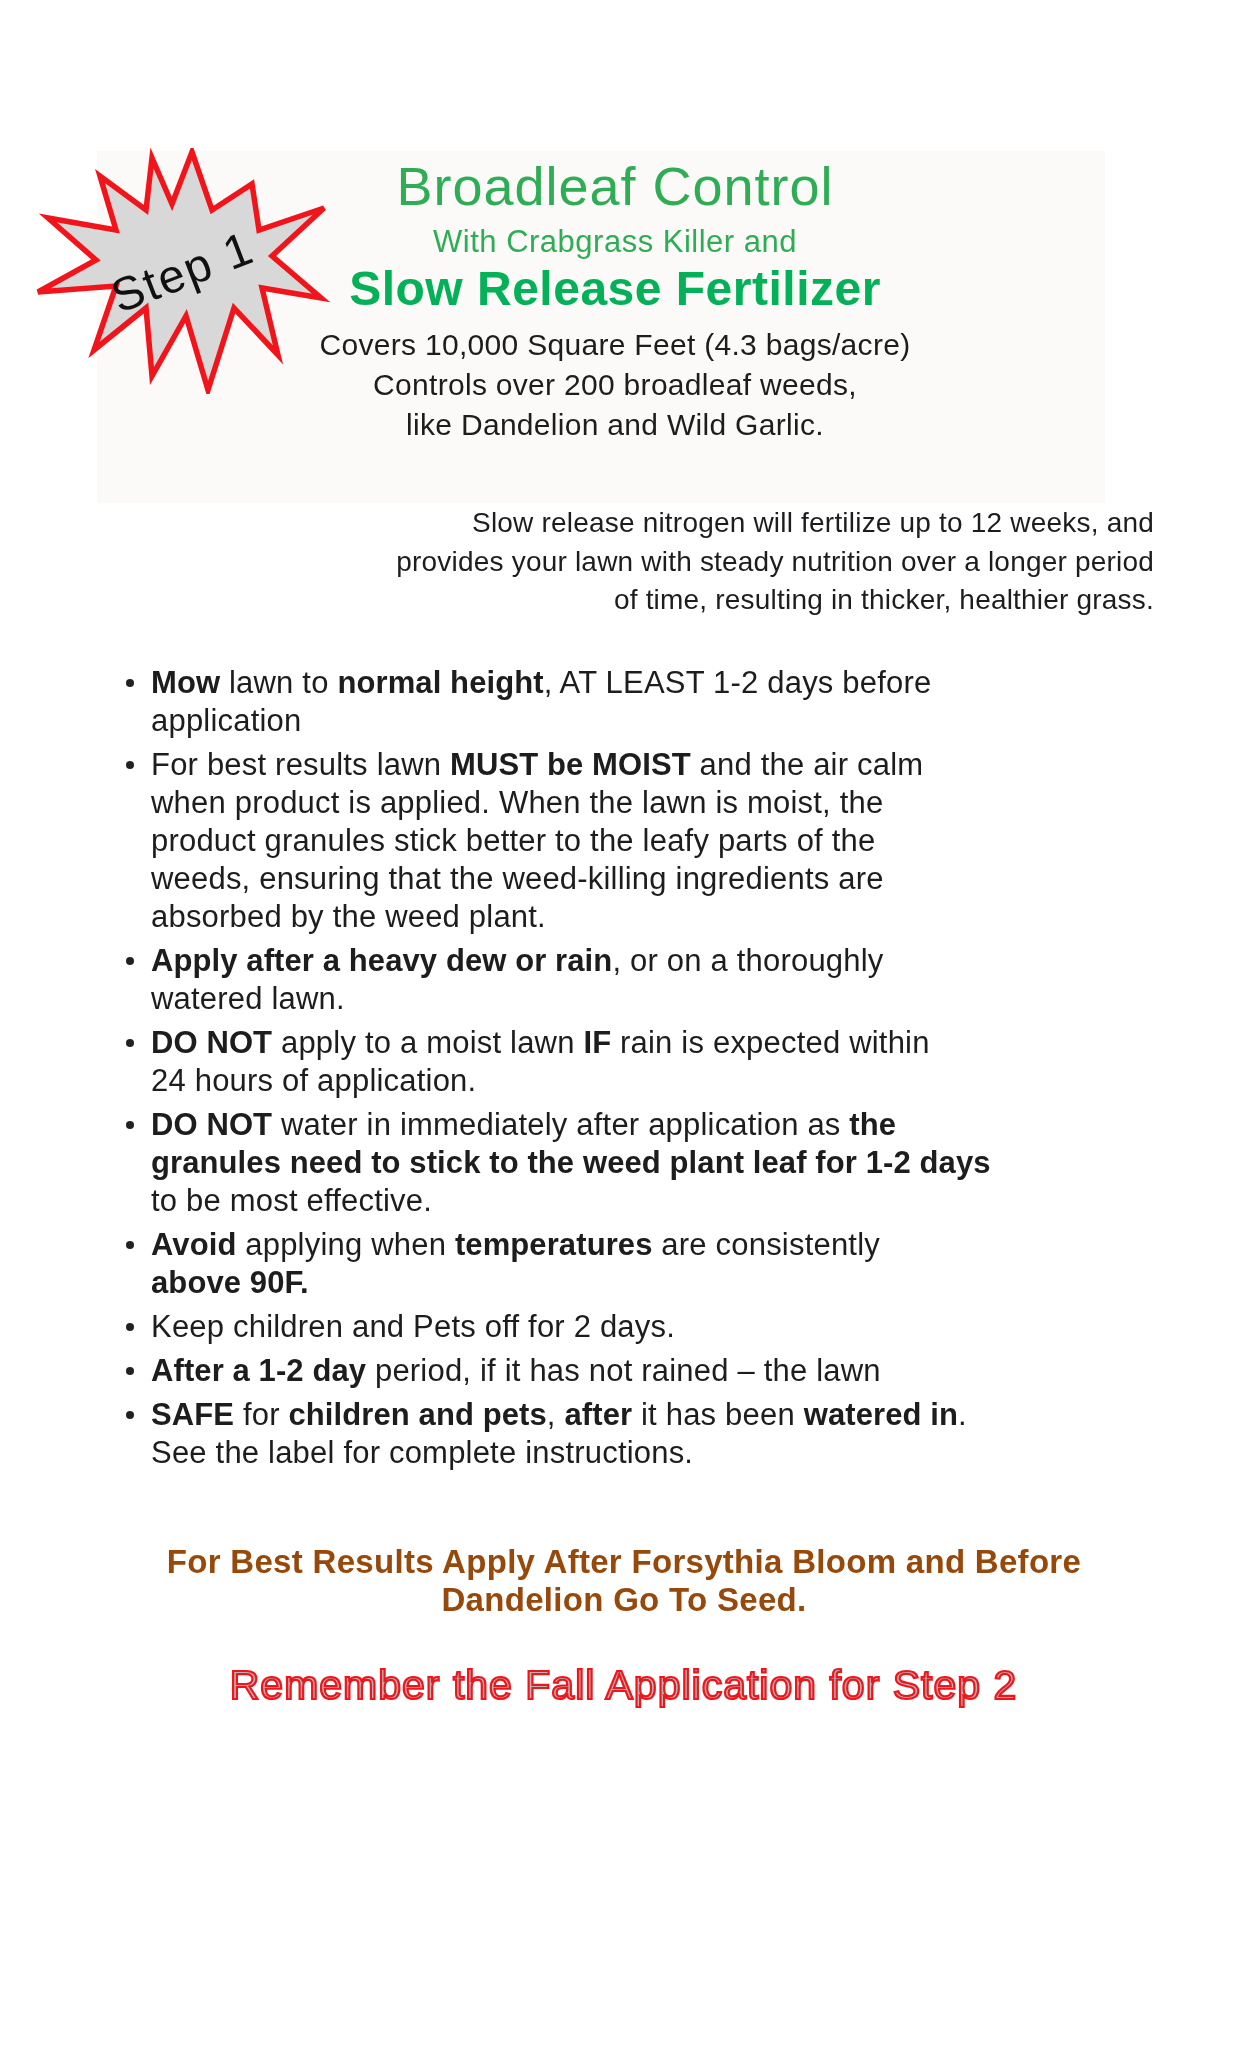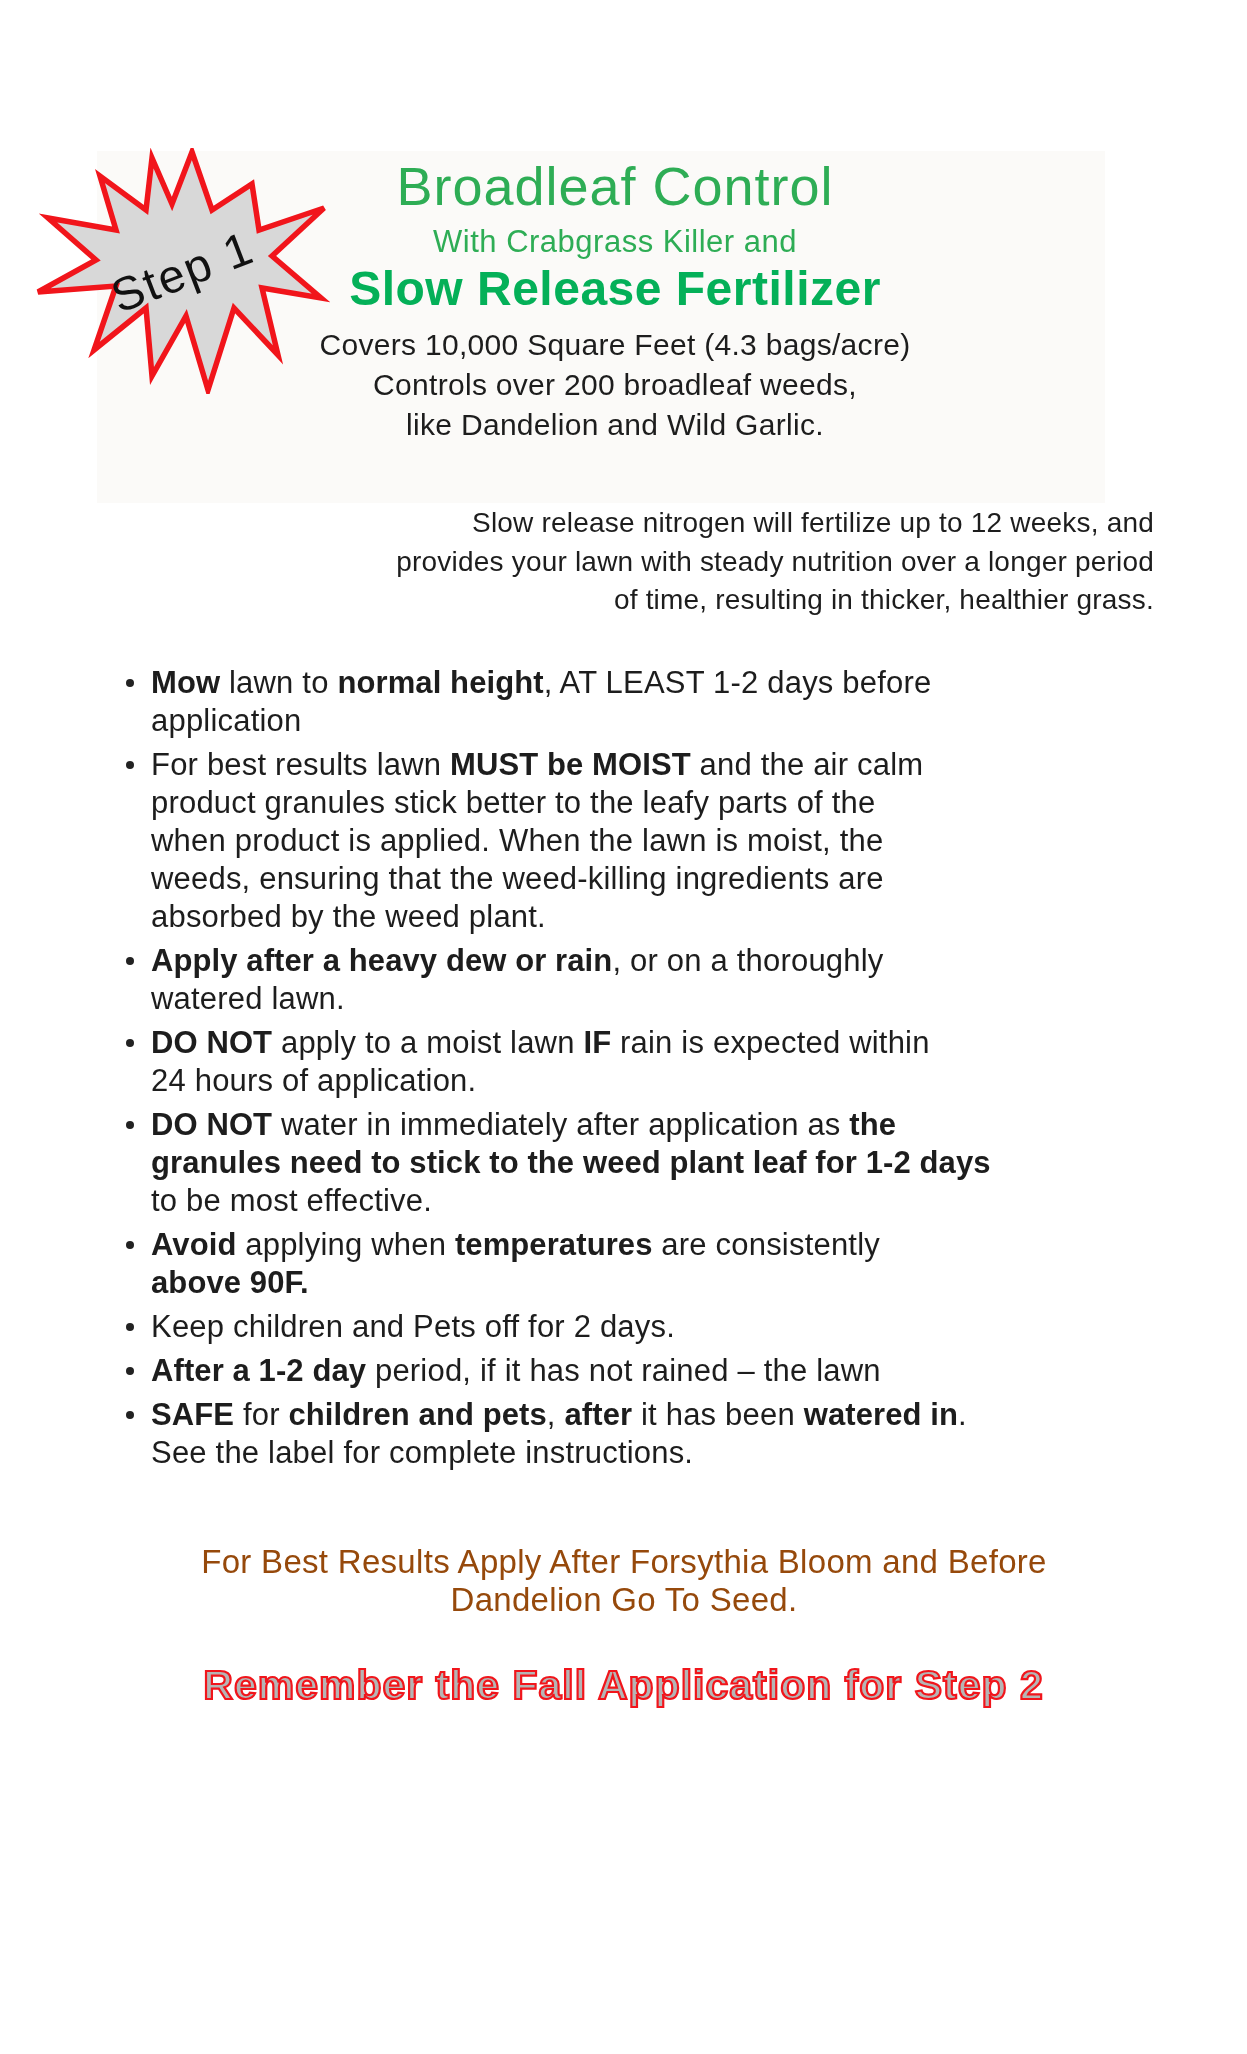--- a/index.html
+++ b/index.html
@@ -45,26 +45,26 @@
     font-size:31px; line-height:38px; letter-spacing:0.2px;
   }
   .bullets li{position:relative; padding-left:27px; margin-bottom:6px;}
   .bullets li::before{
     content:""; position:absolute; left:2px; top:15px;
     width:8px; height:8px; border-radius:50%; background:#222;
   }
   .bullets b{letter-spacing:0.1px;}
   .best-results{
     position:absolute; left:94px; top:1543px; width:1060px; text-align:center;
-    font-size:33px; line-height:38px; font-weight:normal; color:var(--brown);
+    font-size:33px; line-height:38px; font-weight:bold; color:var(--brown);
     letter-spacing:0.3px;
   }
   .reminder{
     position:absolute; left:0px; top:1662px; width:1247px; text-align:center;
-    font-size:41px; line-height:46px; font-weight:bold;
+    font-size:41px; line-height:46px; font-weight:normal;
     color:var(--reminder-gray);
     -webkit-text-stroke:2.2px var(--red);
     letter-spacing:1px;
   }
   .star-text{
     font-family:"Liberation Sans", sans-serif;
     font-size:47px; fill:#111111; letter-spacing:2px;
   }
 </style>
 </head>
@@ -98,22 +98,22 @@
       <div>of time, resulting in thicker, healthier grass.</div>
     </div>
 
   <ul class="bullets">
       <li>
         <div><b>Mow</b><span> lawn to </span><b>normal height</b><span>, AT LEAST 1-2 days before</span></div>
         <div><span>application</span></div>
       </li>
       <li>
         <div><span>For best results lawn </span><b>MUST be MOIST</b><span> and the air calm</span></div>
+        <div><span>when product is applied. When the lawn is moist, the</span></div>
         <div><span>product granules stick better to the leafy parts of the</span></div>
-        <div><span>when product is applied. When the lawn is moist, the</span></div>
         <div><span>weeds, ensuring that the weed-killing ingredients are</span></div>
         <div><span>absorbed by the weed plant.</span></div>
       </li>
       <li>
         <div><b>Apply after a heavy dew or rain</b><span>, or on a thoroughly</span></div>
         <div><span>watered lawn.</span></div>
       </li>
       <li>
         <div><b>DO NOT</b><span> apply to a moist lawn </span><b>IF</b><span> rain is expected within</span></div>
         <div><span>24 hours of application.</span></div>

